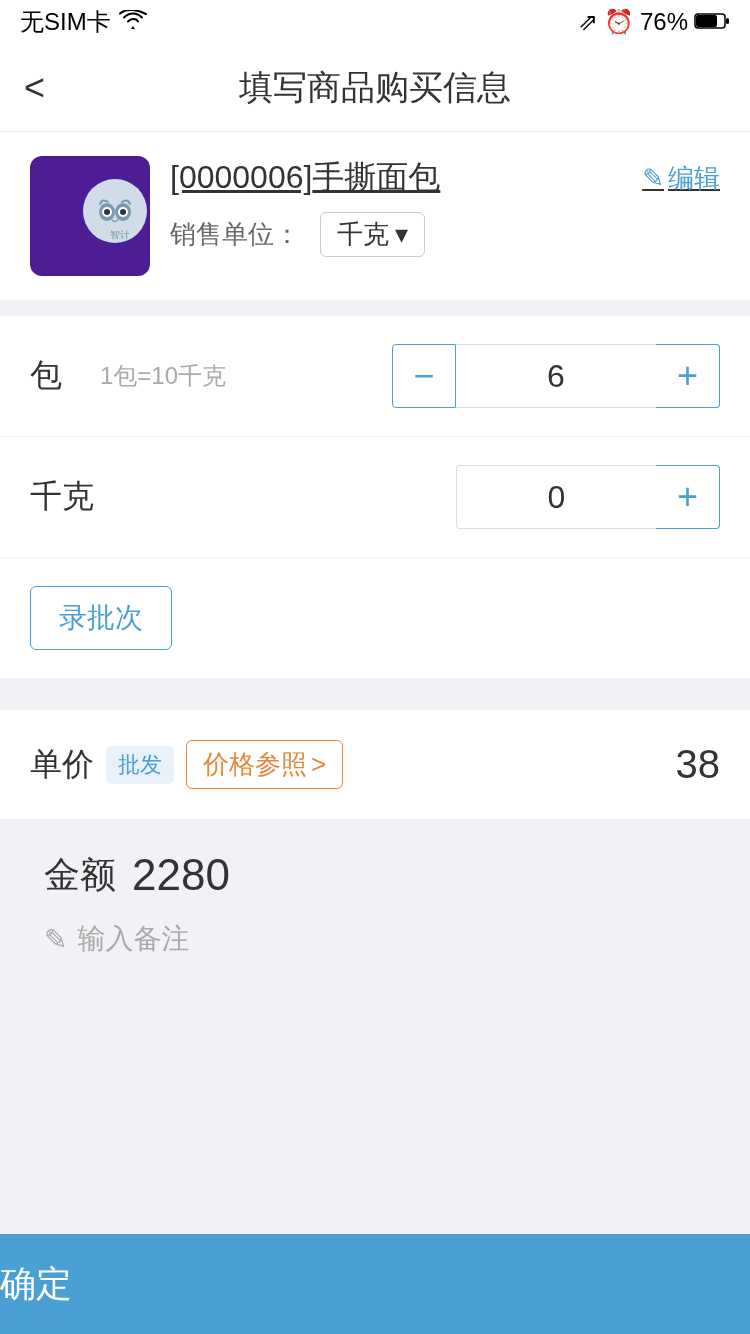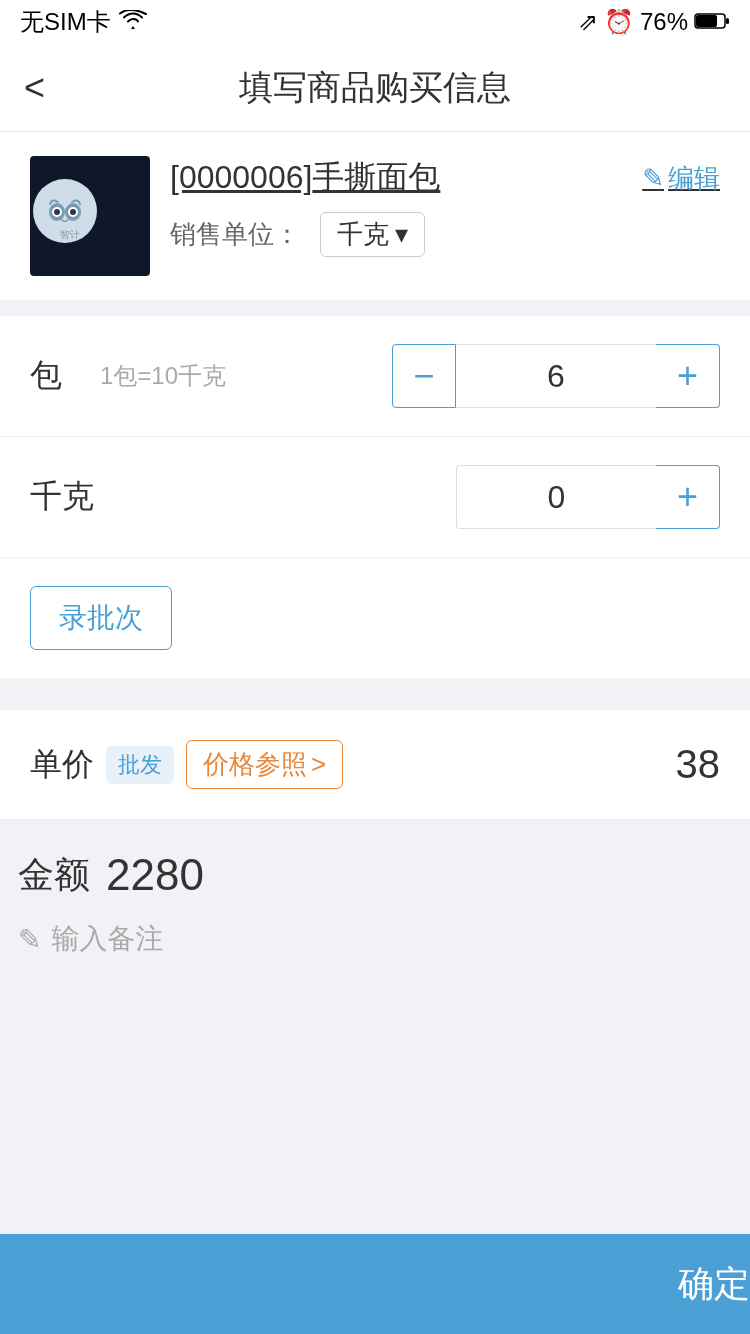--- a/index.html
+++ b/index.html
@@ -58,25 +58,25 @@
       background: #fff;
       padding: 24px 30px;
       display: flex;
       align-items: flex-start;
       gap: 20px;
       margin-bottom: 16px;
     }
     .product-image {
       width: 120px;
       height: 120px;
-      background: #0f172a;
-      border-radius: 4px;
-      display: flex;
-      align-items: center;
-      justify-content: flex-start;
+      background: #4c1d95;
+      border-radius: 12px;
+      display: flex;
+      align-items: center;
+      justify-content: flex-end;
       flex-shrink: 0;
     }
     .owl-icon {
       font-size: 48px;
       color: #8899aa;
     }
     .product-info {
       flex: 1;
     }
     .product-name-row {
@@ -251,21 +251,21 @@
     .price-value {
       margin-left: auto;
       font-size: 40px;
       color: #333;
       font-weight: 400;
     }
 
     
     .amount-section {
       background: #f0f2f5;
-      padding: 30px 18px 20px;
+      padding: 30px 44px 20px;
       text-align: right;
     }
     .amount-row {
       display: flex;
       align-items: center;
       margin-bottom: 20px;
     }
     .amount-label {
       font-size: 36px;
       color: #333;
@@ -300,21 +300,21 @@
     
     .confirm-bar {
       position: fixed;
       bottom: 0;
       left: 0;
       width: 750px;
       height: 100px;
       background: #4a9fd4;
       display: flex;
       align-items: center;
-      justify-content: flex-end;
+      justify-content: flex-start;
       cursor: pointer;
     }
     .confirm-text {
       font-size: 36px;
       color: #fff;
       font-weight: 500;
     }
   </style>
 </head>
 <body>

